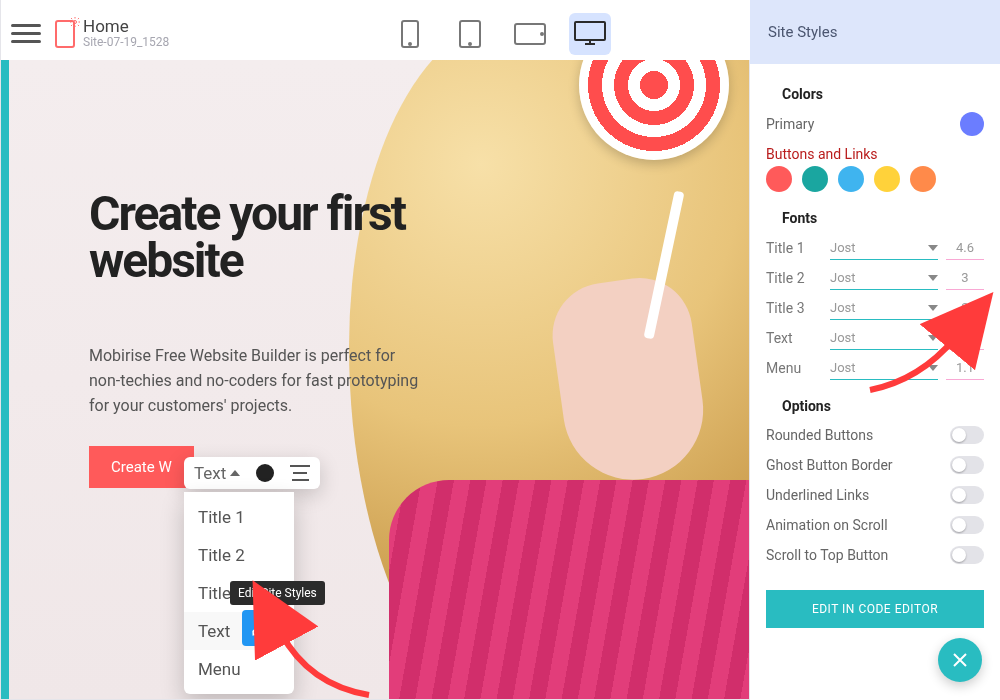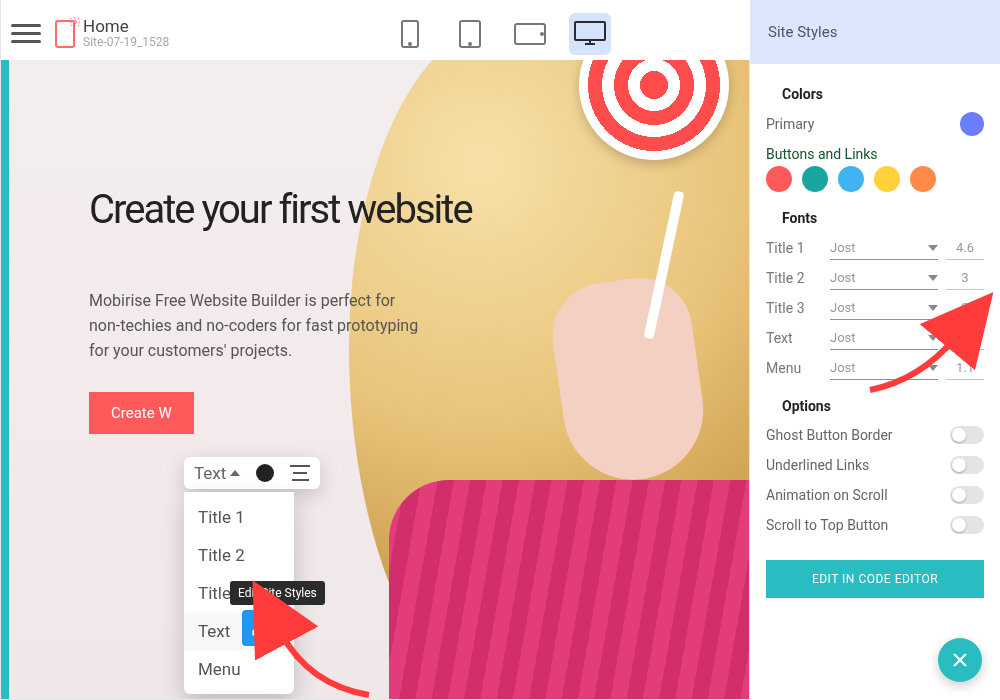--- a/index.html
+++ b/index.html
@@ -22,21 +22,21 @@
 .dev.active { background:#d6e3ff; }
 .dev svg { stroke:#777; }
 .dev.active svg { stroke:#2b2b2b; }
 
 
 .main { position:absolute; top:60px; left:0; right:250px; bottom:0; border:1px solid #e5e5ea; border-top:none; overflow:hidden; }
 .side-handle { position:absolute; left:0; top:0; bottom:0; width:8px; background:#29bcc1; }
 
 .canvas { position:absolute; left:8px; right:0; top:0; bottom:0; background:linear-gradient(180deg,#f4edee,#f0e7e8); overflow:hidden; }
 .hero { position:absolute; left:80px; top:130px; width:420px; }
-.hero h1 { font-size:40px; font-weight:400; color:#222; letter-spacing:-2px; line-height:0.98; }
+.hero h1 { font-size:48px; font-weight:700; color:#222; letter-spacing:-2px; line-height:0.98; }
 .hero p { margin-top:60px; font-size:16px; color:#555; line-height:1.55; max-width:330px; }
 .cta { margin-top:28px; display:inline-block; background:#ff5a5a; color:#fff; padding:12px 22px; font-size:15px; border:none; cursor:pointer; }
 
 
 .txt-toolbar { position:absolute; left:175px; top:397px; background:#fff; border-radius:6px; box-shadow:0 6px 20px rgba(0,0,0,.18); padding:6px 10px; display:flex; align-items:center; gap:16px; }
 .txt-toolbar .lbl { font-size:17px; color:#666; display:flex; align-items:center; gap:4px;}
 .tri-up { width:0;height:0;border-left:5px solid transparent;border-right:5px solid transparent;border-bottom:6px solid #666; }
 .color-dot-tool { width:18px; height:18px; border-radius:50%; background:#222; }
 .align-icon { width:20px; height:16px; display:flex; flex-direction:column; justify-content:space-between; }
 .align-icon span{ height:2px; background:#555; display:block;}
@@ -134,21 +134,21 @@
 </div>
 
 <div class="panel">
   <div class="panel-head">Site Styles</div>
   <div class="panel-body">
     <div class="sec-title">Colors</div>
     <div class="row">
       <span>Primary</span>
       <span class="primary-dot"></span>
     </div>
-    <div style="font-size:14px;color:#14532d;margin-top:10px;">Buttons and Links</div>
+    <div style="font-size:14px;color:#b91c1c;margin-top:10px;">Buttons and Links</div>
     <div class="swatches">
       <div class="sw" style="background:#ff5a5a"></div>
       <div class="sw" style="background:#1aa6a0"></div>
       <div class="sw" style="background:#3fb4ef"></div>
       <div class="sw" style="background:#ffd23a"></div>
       <div class="sw" style="background:#ff8a4a"></div>
     </div>
 
     <div class="sec-title" style="margin-top:18px">Fonts</div>
     <div class="fonts-row">
@@ -186,20 +186,24 @@
     <div class="fonts-row">
       <div class="flabel">Menu</div>
       <div class="fsel">
           <span>Jost</span>
           <span class="chev"></span>
         </div>
       <div class="fnum">1.1</div>
     </div>
 
     <div class="sec-title" style="margin-top:18px">Options</div>
+    <div class="opt-row">
+        <span>Rounded Buttons</span>
+        <span class="toggle"></span>
+      </div>
     <div class="opt-row">
         <span>Ghost Button Border</span>
         <span class="toggle"></span>
       </div>
     <div class="opt-row">
         <span>Underlined Links</span>
         <span class="toggle"></span>
       </div>
     <div class="opt-row">
         <span>Animation on Scroll</span>

